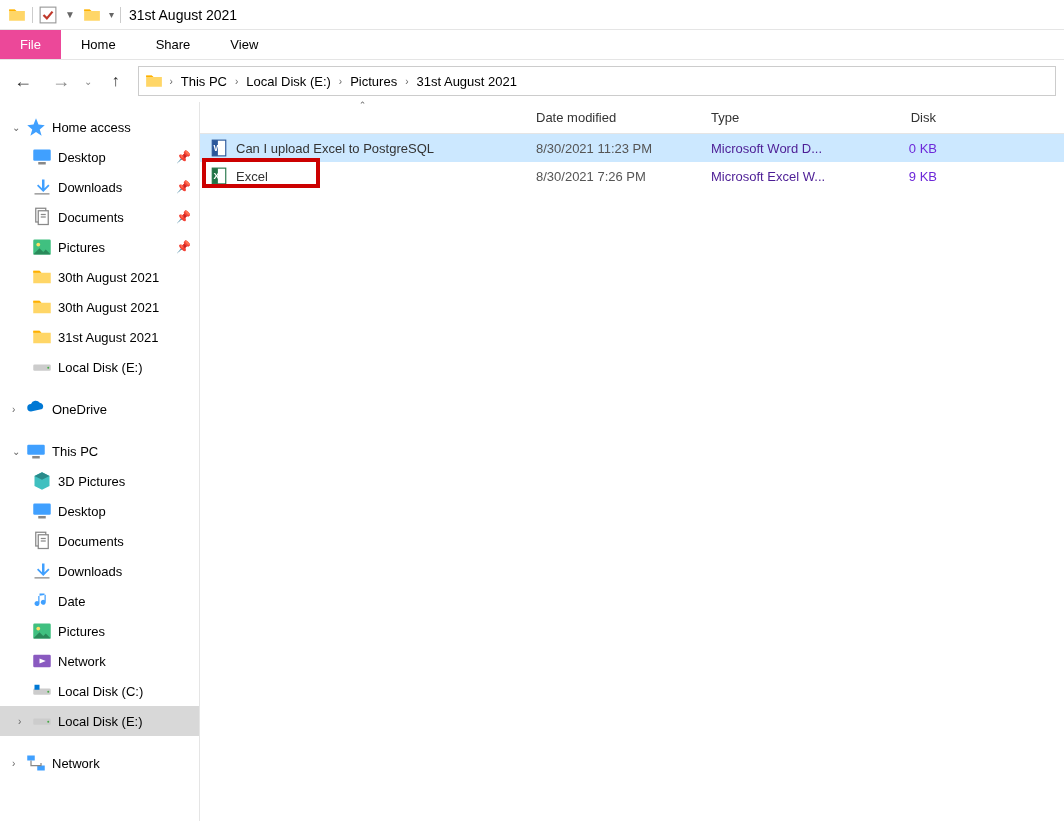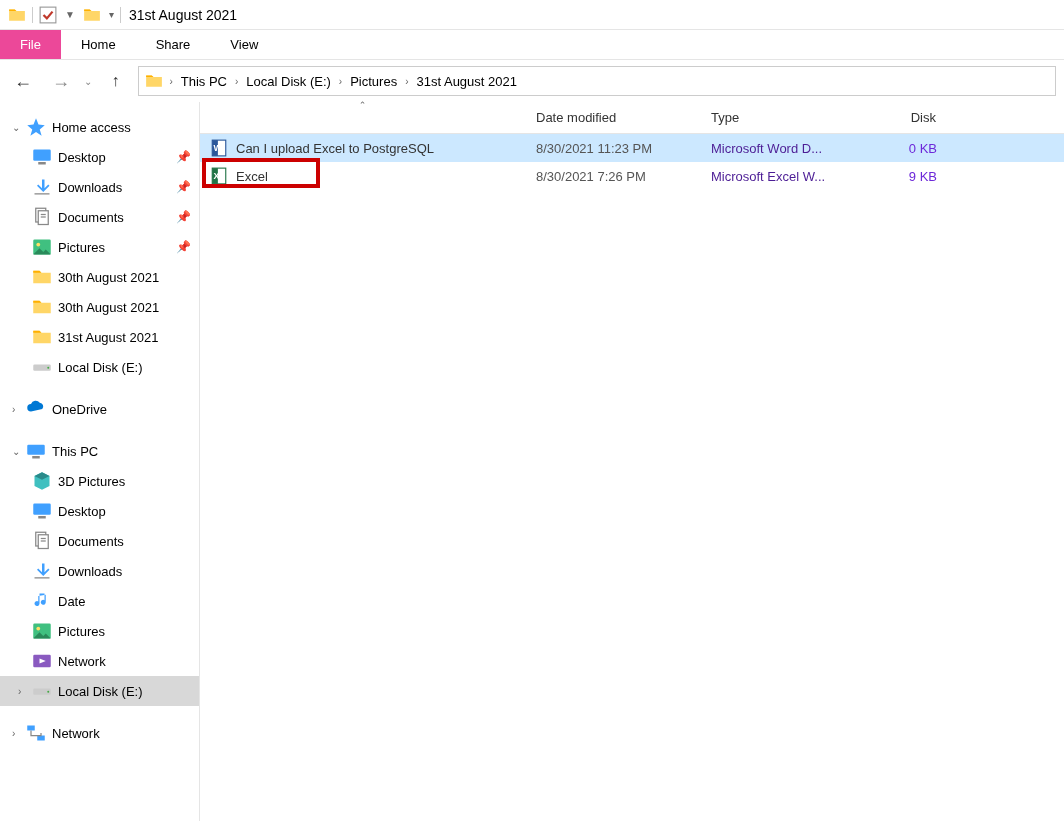--- a/index.html
+++ b/index.html
@@ -300,20 +300,30 @@
         </div>
         <div class="tree-item indent">
           <span class="tree-icon">
             <svg viewBox="0 0 16 16">
               <rect x="1" y="3" width="14" height="10" fill="#8a5ac0" rx="1"></rect>
               <path fill="#fff" d="M6 6l5 2-5 2z"></path>
             </svg>
           </span>
           <span>Network</span>
         </div>
+        <div class="tree-item indent">
+          <span class="tree-icon">
+            <svg viewBox="0 0 16 16">
+              <rect x="1" y="6" width="14" height="5" fill="#ccc" rx="1"></rect>
+              <circle cx="13" cy="8.5" r="0.8" fill="#4a4"></circle>
+              <rect x="2" y="3" width="4" height="4" fill="#0078d4"></rect>
+            </svg>
+          </span>
+          <span>Local Disk (C:)</span>
+        </div>
         <div class="tree-item indent selected">
           <span class="tree-chev" style="margin-left:-14px;">›</span>
           <span class="tree-icon">
             <svg viewBox="0 0 16 16">
               <rect x="1" y="6" width="14" height="5" fill="#ccc" rx="1"></rect>
               <circle cx="13" cy="8.5" r="0.8" fill="#4a4"></circle>
             </svg>
           </span>
           <span>Local Disk (E:)</span>
         </div>

